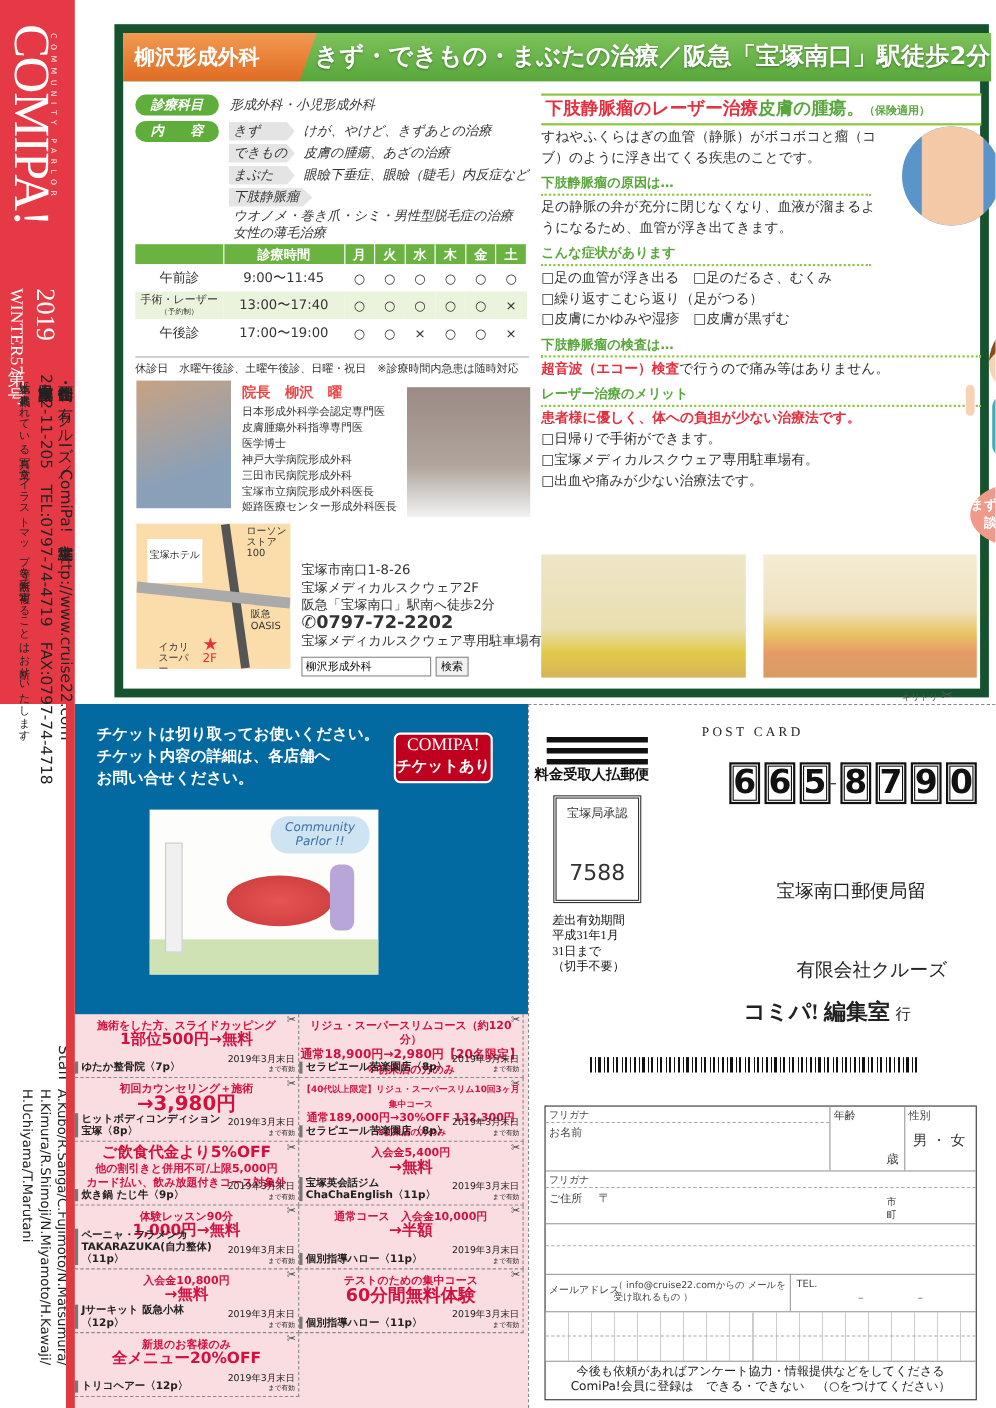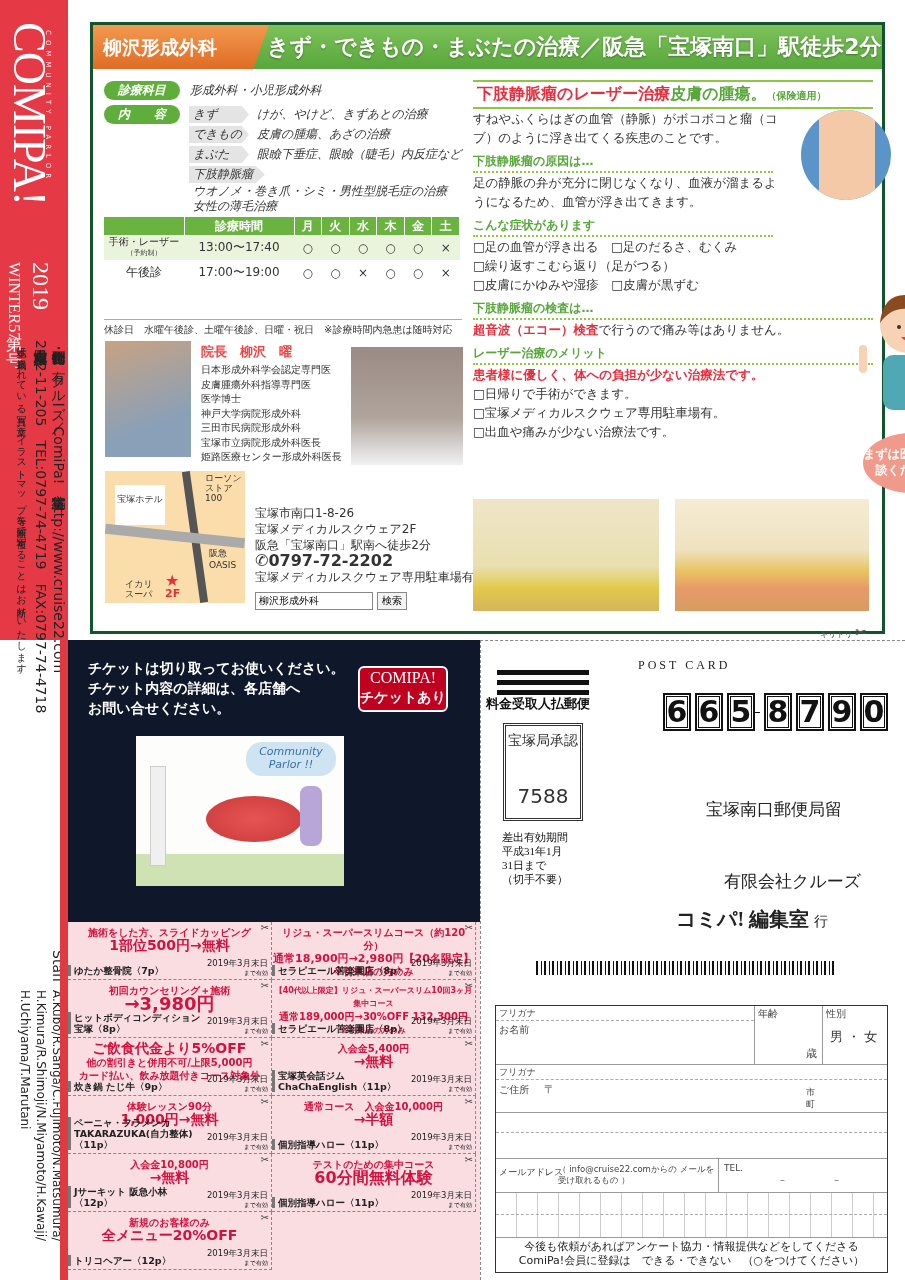--- a/index.html
+++ b/index.html
@@ -9,21 +9,21 @@
 .vt{writing-mode:vertical-rl;}
 #logo .brand{position:absolute;left:6px;top:22px;font-family:"Liberation Serif",serif;color:#fff;font-size:46px;letter-spacing:-1px;line-height:46px;}
 #logo .sub{position:absolute;left:44px;top:30px;color:#fff;font-size:7px;letter-spacing:5px;opacity:.9;}
 #logo .year{position:absolute;left:28px;top:262px;color:#fff;font-family:"Liberation Serif",serif;font-size:24px;line-height:26px;}
 #logo .issue{position:absolute;left:4px;top:262px;color:#fff;font-family:"Liberation Serif",serif;font-size:16px;line-height:20px;}
 #colophon{left:0;top:0;width:68px;height:1280px;}
 .col-line{position:absolute;font-size:12px;color:#222;white-space:nowrap;}
 
 #left-bar{left:60px;top:640px;width:8px;height:640px;background:#e0393f;}
 
-#ad{left:90px;top:22px;width:795px;height:612px;border:3px solid #14532d;background:#fff;}
+#ad{left:104px;top:22px;width:795px;height:612px;border:8px solid #14532d;background:#fff;}
 #ad-head{position:absolute;left:0;top:0;width:789px;height:44px;background:linear-gradient(#7cc25a,#58a73b);}
 #ad-head .clinic{position:absolute;left:0;top:0;height:44px;width:176px;background:linear-gradient(#f29a50,#e06b24);color:#fff;font-weight:bold;font-size:19px;line-height:44px;padding-left:10px;clip-path:polygon(0 0,100% 0,91% 100%,0 100%);}
 #ad-head .title{position:absolute;left:174px;top:0;height:44px;color:#fff;font-weight:bold;font-size:22px;line-height:44px;white-space:nowrap;text-shadow:0 1px 2px rgba(0,0,0,.35);}
 .pill{display:inline-block;background:#5fae3b;color:#fff;font-size:12px;font-weight:bold;border-radius:10px;padding:1px 10px;width:76px;text-align:center;}
 .row{position:absolute;font-size:12px;color:#333;white-space:nowrap;font-style:italic;}
 .tag{display:inline-block;background:#e4e4e4;width:60px;padding-left:4px;font-size:12px;clip-path:polygon(0 0,88% 0,100% 50%,88% 100%,0 100%);}
 
 #sched{position:absolute;left:11px;top:192px;width:356px;border-collapse:collapse;font-size:12px;}
 #sched th{background:#6bb341;color:#fff;font-weight:bold;height:18px;border-right:1px solid #fff;}
 #sched td{text-align:center;height:25px;color:#333;}
@@ -50,41 +50,41 @@
 #leg{position:absolute;left:708px;top:85px;width:90px;height:90px;border-radius:50%;background:#5b94c8;overflow:hidden;}
 #leg .skin{position:absolute;left:18px;top:0;width:56px;height:90px;background:#f3c9a7;}
 #nurse{position:absolute;left:760px;top:260px;width:110px;height:125px;}
 #consult{position:absolute;left:770px;top:408px;width:98px;height:60px;border-radius:50%;background:#ef9a8a;color:#fff;font-weight:bold;font-size:12px;text-align:center;line-height:16px;padding-top:13px;}
 .room{position:absolute;top:474px;height:112px;}
 
 .dash-h{position:absolute;height:0;border-top:1px dashed #888;}
 .dash-v{position:absolute;width:0;border-left:1px dashed #888;}
 #kiritori{position:absolute;left:820px;top:624px;font-size:8px;color:#555;}
 
-#ticket{left:68px;top:640px;width:412px;height:640px;background:#0f172a;text-decoration:underline;}
+#ticket{left:68px;top:640px;width:412px;height:640px;background:#0369a1;text-decoration:underline;}
 #ticket-text{position:absolute;left:20px;top:18px;color:#fff;font-weight:bold;font-size:14px;line-height:20px;}
 #ticket-badge{position:absolute;left:290px;top:26px;width:90px;height:46px;border:2px solid #fff;border-radius:6px;background:#c0001f;color:#fff;text-align:center;}
 #ticket-badge .b1{font-family:"Liberation Serif",serif;font-size:16px;line-height:20px;}
 #ticket-badge .b2{font-weight:bold;font-size:14px;line-height:18px;}
 #illus{position:absolute;left:68px;top:96px;width:208px;height:150px;background:#fdfdfb;overflow:hidden;}
 #coupons{position:absolute;left:0;top:282px;width:412px;height:358px;background:#f9dde1;}
 .cp{position:absolute;width:204px;height:58px;border-right:1px dashed #888;border-bottom:1px dashed #888;}
 .cp .offer{position:absolute;left:0;top:4px;width:100%;text-align:center;color:#d3113f;font-weight:bold;font-size:10px;line-height:13px;}
 .cp .offer b{font-size:14px;}
 .cp .shop{position:absolute;left:0;bottom:3px;font-size:9.5px;font-weight:bold;color:#222;border-left:3px solid #777;padding-left:3px;line-height:11px;max-width:135px;}
 .cp .exp{position:absolute;right:3px;bottom:2px;font-size:8.5px;color:#222;text-align:right;line-height:9px;}
 .cp .exp small{font-size:6px;display:block;}
 .cp .sc{position:absolute;right:2px;top:0;font-size:10px;color:#444;}
 
 #pc{left:480px;top:640px;width:498px;height:640px;}
 #pc-label{position:absolute;left:158px;top:18px;font-family:"Liberation Serif",serif;font-size:12px;letter-spacing:3px;color:#222;}
 .bars{position:absolute;left:17px;width:92px;height:5px;background:#111;}
 #fee{position:absolute;left:6px;top:55px;font-family:"Liberation Serif",serif;font-size:13px;font-weight:bold;color:#111;}
 #stamp{position:absolute;left:23px;top:83px;width:80px;height:98px;border:3px double #333;text-align:center;}
-#stamp .t{font-family:"Liberation Serif",serif;font-size:14px;margin-top:6px;}
+#stamp .t{font-family:"Liberation Serif",serif;font-size:11px;margin-top:6px;}
 #stamp .n{font-size:20px;margin-top:34px;}
 #valid{position:absolute;left:22px;top:190px;font-family:"Liberation Serif",serif;font-size:11px;line-height:14px;color:#111;}
 #zip{position:absolute;left:183px;top:53px;display:flex;align-items:center;}
 #zip .box{width:28px;height:38px;border:2px solid #111;margin-right:4px;font-size:30px;font-weight:bold;text-align:center;line-height:34px;color:#111;outline:1px solid #111;outline-offset:-4px;}
 #zip .dash{width:5px;height:1px;background:#111;margin-right:0;margin-left:-4px;}
 #po{position:absolute;left:226px;top:158px;font-family:"Liberation Serif",serif;font-size:17px;color:#222;}
 #co{position:absolute;left:244px;top:230px;font-family:"Liberation Serif",serif;font-size:17px;color:#222;}
 #ed{position:absolute;left:196px;top:266px;font-family:"Liberation Serif",serif;font-size:20px;font-weight:bold;color:#222;}
 #ed small{font-size:14px;font-weight:normal;}
 #barcode{position:absolute;left:56px;top:321px;width:300px;height:14px;background:repeating-linear-gradient(90deg,#111 0 2px,transparent 2px 5px,#111 5px 6px,transparent 6px 8px);}
@@ -140,20 +140,30 @@
         <tr>
       <th style="width:80px;"></th>
       <th style="width:110px;">診療時間</th>
       <th>月</th>
       <th>火</th>
       <th>水</th>
       <th>木</th>
       <th>金</th>
       <th>土</th>
     </tr>
+    <tr>
+      <td>午前診</td>
+      <td>9:00〜11:45</td>
+      <td>○</td>
+          <td>○</td>
+          <td>○</td>
+          <td>○</td>
+          <td>○</td>
+          <td>○</td>
+    </tr>
     <tr class="alt">
       <td style="font-size:10px;line-height:10px;"><span>手術・レーザー</span><br><span style="font-size:7px;">（予約制）</span></td>
       <td>13:00〜17:40</td>
       <td>○</td>
           <td>○</td>
           <td>○</td>
           <td>○</td>
           <td>○</td>
           <td>×</td>
     </tr>
@@ -185,21 +195,21 @@
   <div class="photo" style="left:258px;top:322px;width:112px;height:118px;background:linear-gradient(180deg,#9a8b84,#b0a49c 60%,#f2f2f2);"></div>
 
   <div id="map">
     <div style="position:absolute;left:10px;top:14px;width:50px;height:40px;background:#fff;font-size:9px;text-align:center;padding-top:8px;">宝塚ホテル</div>
     <div style="position:absolute;left:86px;top:0;width:8px;height:132px;background:#555;transform:rotate(-8deg);"></div>
     <div style="position:absolute;left:0;top:60px;width:140px;height:10px;background:#aaa;transform:rotate(6deg);"></div>
     <div style="position:absolute;left:100px;top:2px;font-size:9px;width:40px;line-height:10px;">ローソンストア100</div>
     <div style="position:absolute;left:104px;top:76px;font-size:9px;">阪急OASIS</div>
     <div style="position:absolute;left:20px;top:108px;font-size:9px;width:30px;line-height:10px;">イカリスーパー</div>
     <div style="position:absolute;left:60px;top:100px;color:#e62e3d;font-size:16px;">★</div>
-    <div style="position:absolute;left:60px;top:116px;color:#e62e3d;font-size:11px;font-weight:bold;">2F</div>
+    <div style="position:absolute;left:60px;top:116px;color:#e62e3d;font-size:11px;font-weight:normal;">2F</div>
   </div>
   <div id="addr">
     <div>宝塚市南口1-8-26</div>
     <div>宝塚メディカルスクウェア2F</div>
     <div>阪急「宝塚南口」駅南へ徒歩2分</div>
     <div id="phone"><span>✆</span><span>0797-72-2202</span></div>
     <div>宝塚メディカルスクウェア専用駐車場有</div>
   </div>
   <div id="search">
     <input type="text" value="柳沢形成外科" style="">

